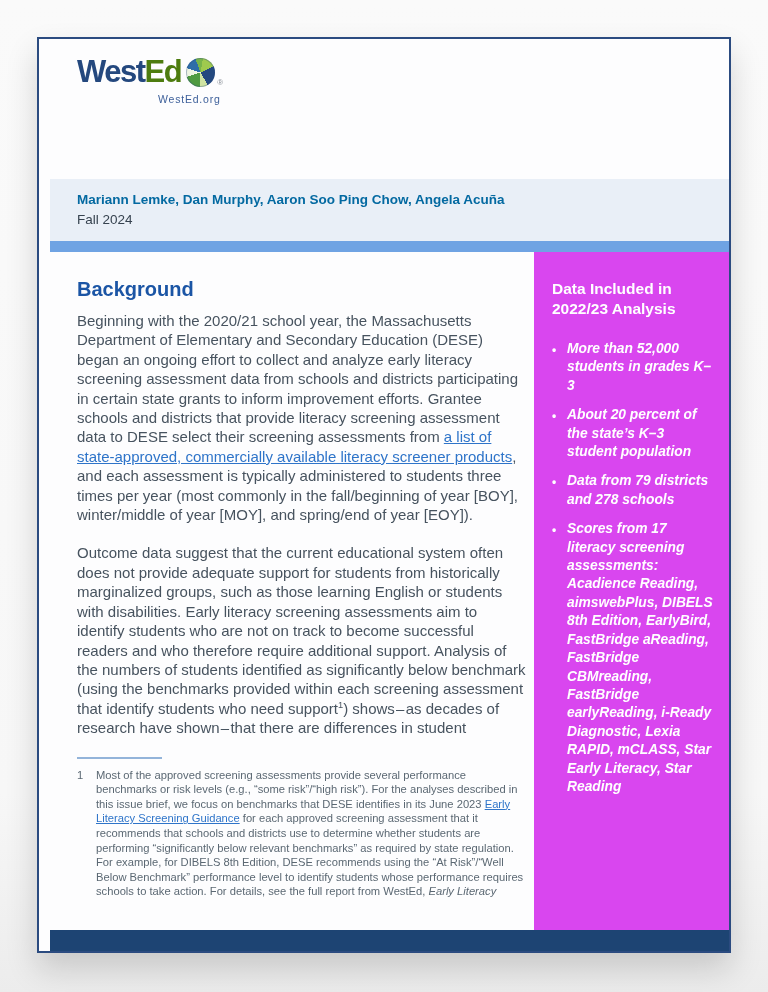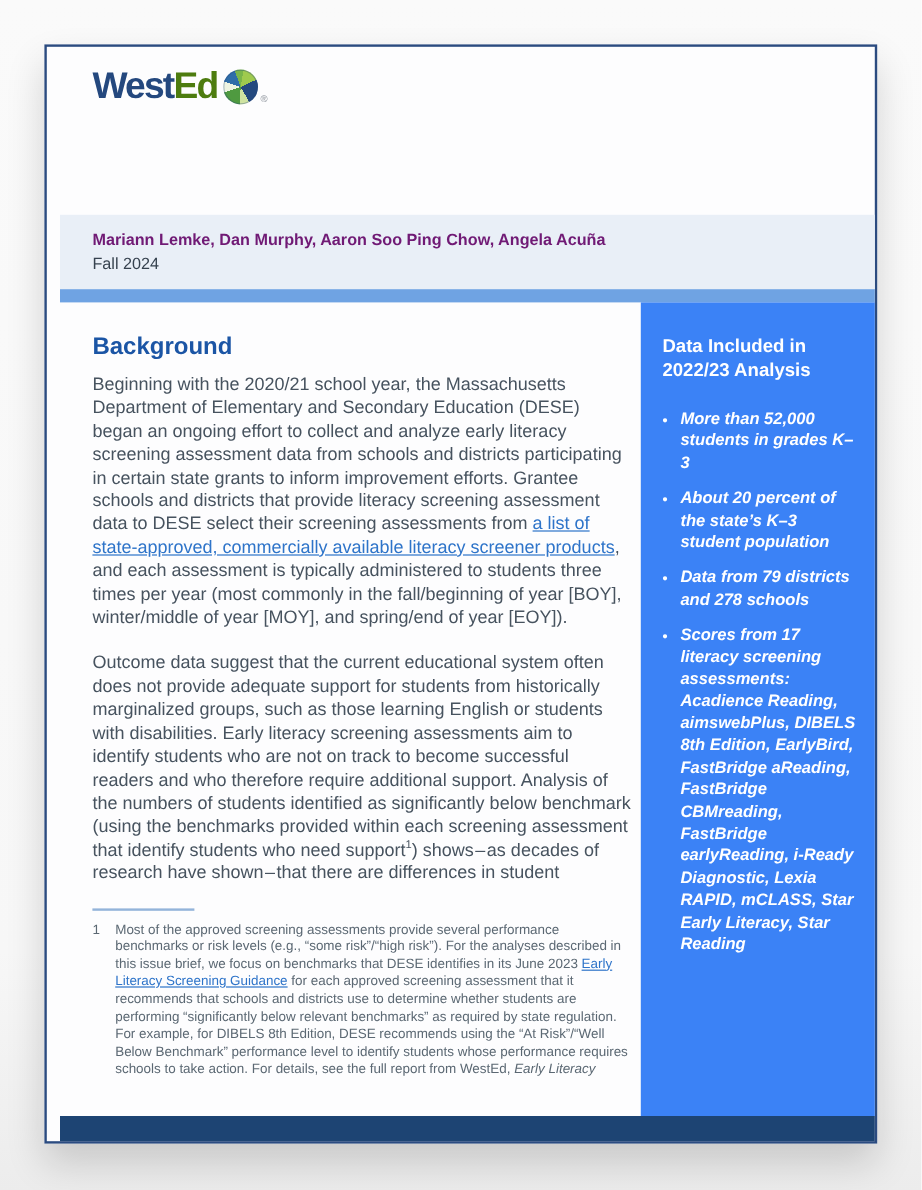--- a/index.html
+++ b/index.html
@@ -38,21 +38,21 @@
   .logo-reg { font-size: 8px; color: #8a9099; align-self: flex-end; margin: 0 0 2px 2px; }
   .logo-url { font-size: 10.5px; color: #3f619b; letter-spacing: 0.8px; margin: 4px 0 0 81px; }
   
   .doc-title {
     margin: 20px 60px 0 27px;
     font-size: 34px; line-height: 41px; font-weight: 400;
     color: #567dab; letter-spacing: -0.4px;
   }
   
   .byline-band { margin-top: 66px; background: #e9eff7; padding: 13px 27px 14px; flex: none; }
-  .authors  { font-size: 13.5px; font-weight: 700; color: #701a75; }
+  .authors  { font-size: 13.5px; font-weight: 700; color: #0369a1; }
   .pub-date { font-size: 13.5px; color: #36424f; margin-top: 5px; }
   .accent-strip { height: 11px; background: #6fa3e3; flex: none; }
   
   .content-row { flex: 1 1 auto; display: flex; min-height: 0; }
   .body-col { width: 484px; flex: none; padding: 26px 8px 0 27px; }
   .section-heading { font-size: 20px; font-weight: 700; color: #1b55a5; margin: 0 0 10px; }
   .body-para { font-size: 15px; line-height: 19.4px; color: #47535f; margin: 0 0 19px; max-width: 451px; }
   .seg-link { color: #2e74c9; text-decoration: underline; cursor: pointer; }
   .seg-sup { vertical-align: super; font-size: 0.62em; line-height: 0; }
   .seg-italic { font-style: italic; }
@@ -80,20 +80,21 @@
 <div class="canvas">
   <div class="doc-page">
 
     <header class="logo-block">
       <div class="logo-row">
         <span class="logo-west">West</span>
         <span class="logo-ed">Ed</span>
         <span class="logo-globe"></span>
         <span class="logo-reg">®</span>
       </div>
+      <div class="logo-url">WestEd.org</div>
     </header>
 
 
     <div class="byline-band" style="background-color: rgb(233, 239, 247);">
       <div class="authors">Mariann Lemke, Dan Murphy, Aaron Soo Ping Chow, Angela Acuña</div>
       <div class="pub-date">Fall 2024</div>
     </div>
 
     <div class="accent-strip" style="background-color: rgb(111, 163, 227);"></div>
 
@@ -103,21 +104,21 @@
         <h2 class="section-heading" style="color: rgb(27, 85, 165);">Background</h2>
         <p class="body-para"><span>Beginning with the 2020/21 school year, the Massachusetts Department of Elementary and Secondary Education (DESE) began an ongoing effort to collect and analyze early literacy screening assessment data from schools and districts participating in certain state grants to inform improvement efforts. Grantee schools and districts that provide literacy screening assessment data to DESE select their screening assessments from </span><a class="seg-link" href="#">a list of state-approved, commercially available literacy screener products</a><span>, and each assessment is typically administered to students three times per year (most commonly in the fall/beginning of year [BOY], winter/middle of year [MOY], and spring/end of year [EOY]).</span></p>
         <p class="body-para"><span>Outcome data suggest that the current educational system often does not provide adequate support for students from historically marginalized groups, such as those learning English or students with disabilities. Early literacy screening assessments aim to identify students who are not on track to become successful readers and who therefore require additional support. Analysis of the numbers of students identified as significantly below benchmark (using the benchmarks provided within each screening assessment that identify students who need support</span><span class="seg-sup">1</span><span>) shows – as decades of research have shown – that there are differences in student</span></p>
         <div class="footnote-sep"></div>
         <div class="footnote">
           <span class="fn-num">1</span>
           <span class="fn-text"><span>Most of the approved screening assessments provide several performance benchmarks or risk levels (e.g., “some risk”/“high risk”). For the analyses described in this issue brief, we focus on benchmarks that DESE identifies in its June 2023 </span><a class="seg-link" href="#">Early Literacy Screening Guidance</a><span> for each approved screening assessment that it recommends that schools and districts use to determine whether students are performing “significantly below relevant benchmarks” as required by state regulation. For example, for DIBELS 8th Edition, DESE recommends using the “At Risk”/“Well Below Benchmark” performance level to identify students whose performance requires schools to take action. For details, see the full report from WestEd, </span><span class="seg-italic">Early Literacy</span></span>
         </div>
       </main>
 
-      <aside class="sidebar" style="background-color: #3b82f6;">
+      <aside class="sidebar" style="background-color: #d946ef;">
         <h3 class="sidebar-heading">Data Included in 2022/23 Analysis</h3>
         <ul class="sidebar-list">
             <li>
               <span class="bullet-marker">•</span>
               <span class="bullet-text">More than 52,000 students in grades K–3</span>
             </li>
             <li>
               <span class="bullet-marker">•</span>
               <span class="bullet-text">About 20 percent of the state’s K–3 student population</span>
             </li>

